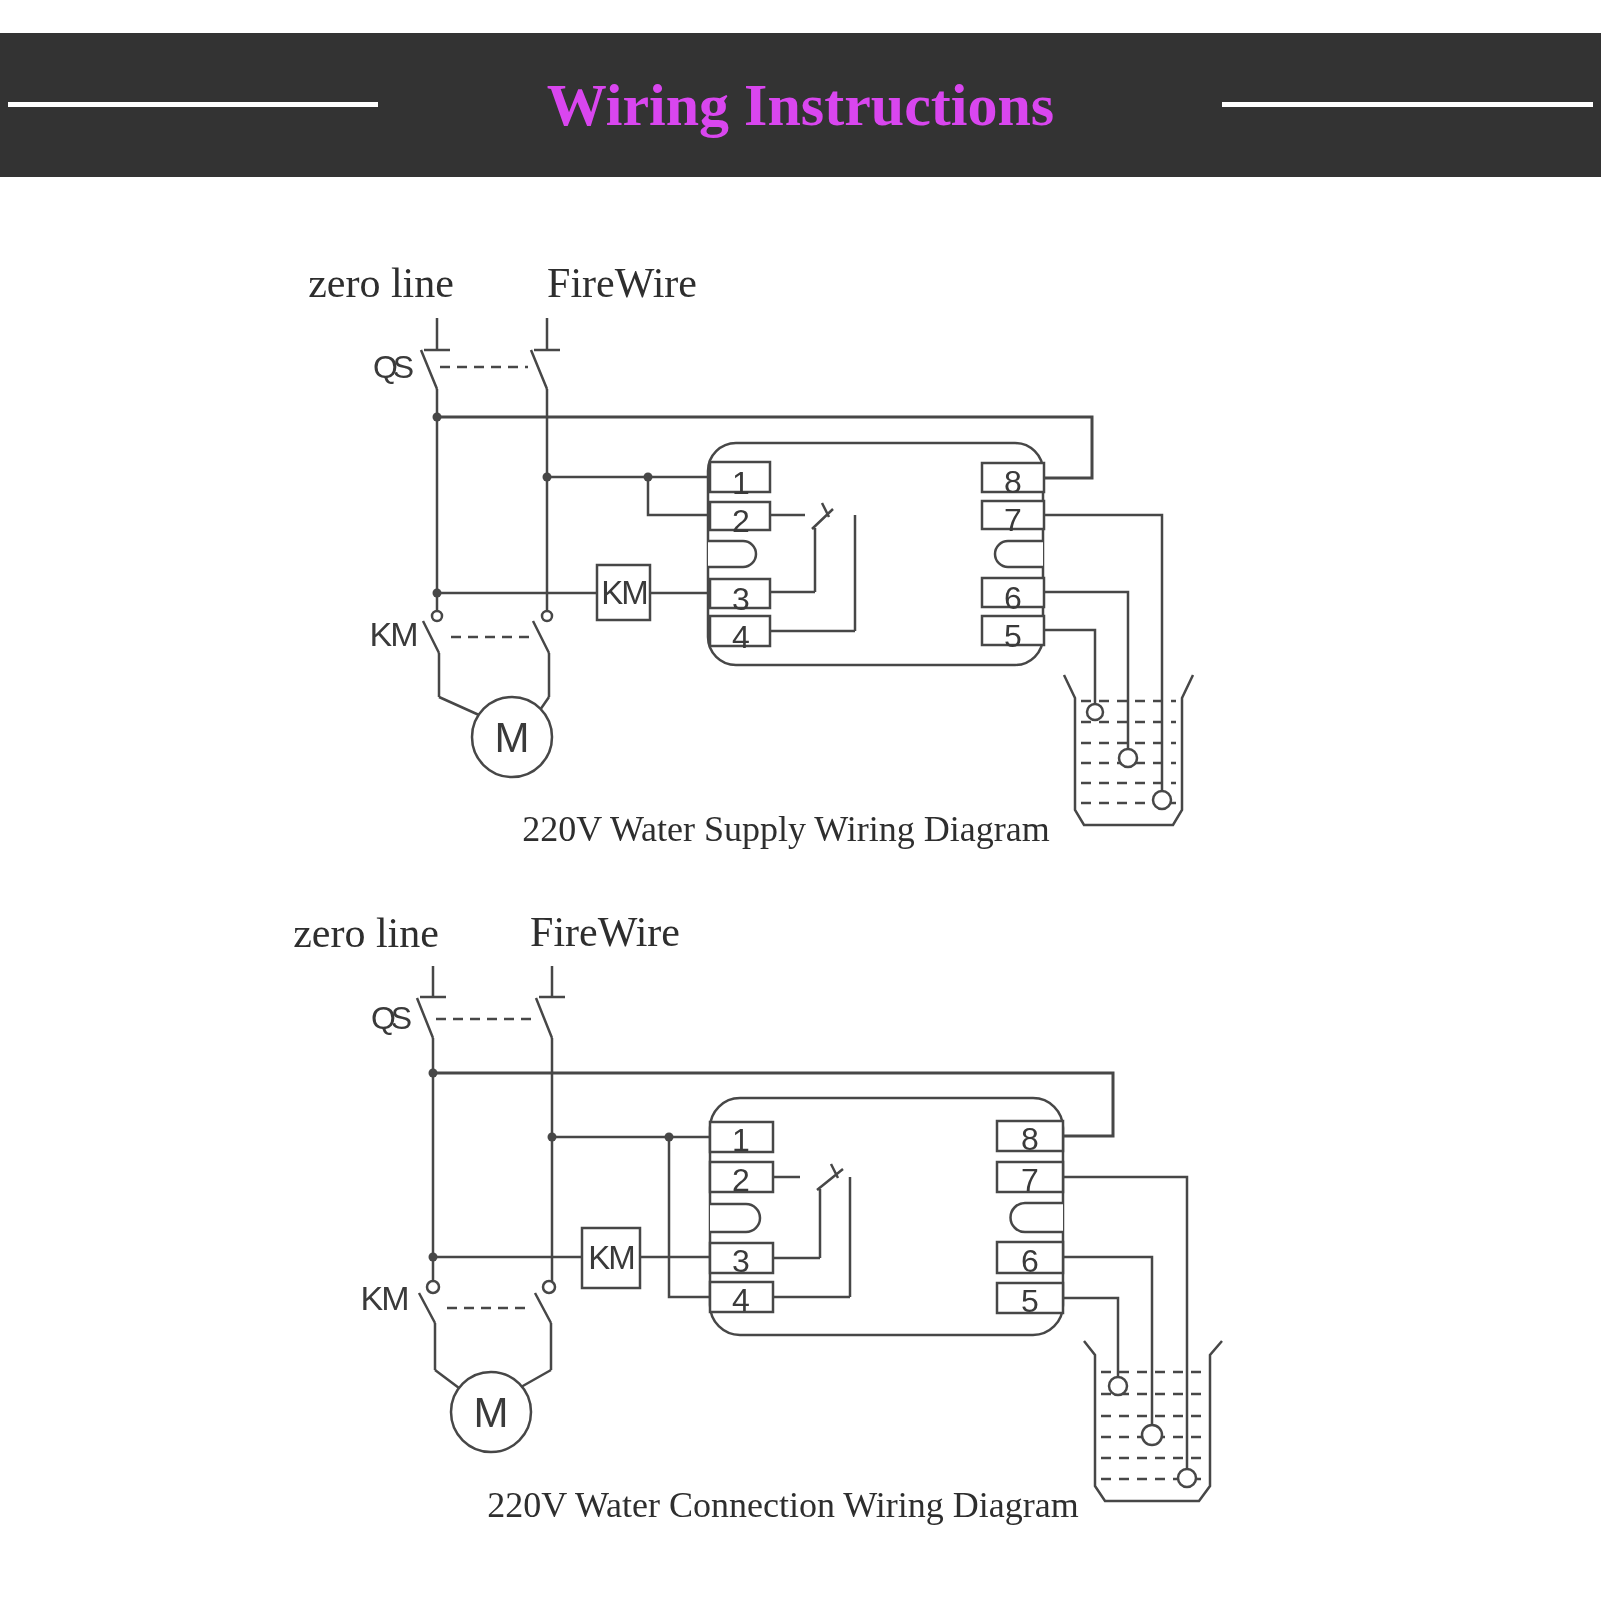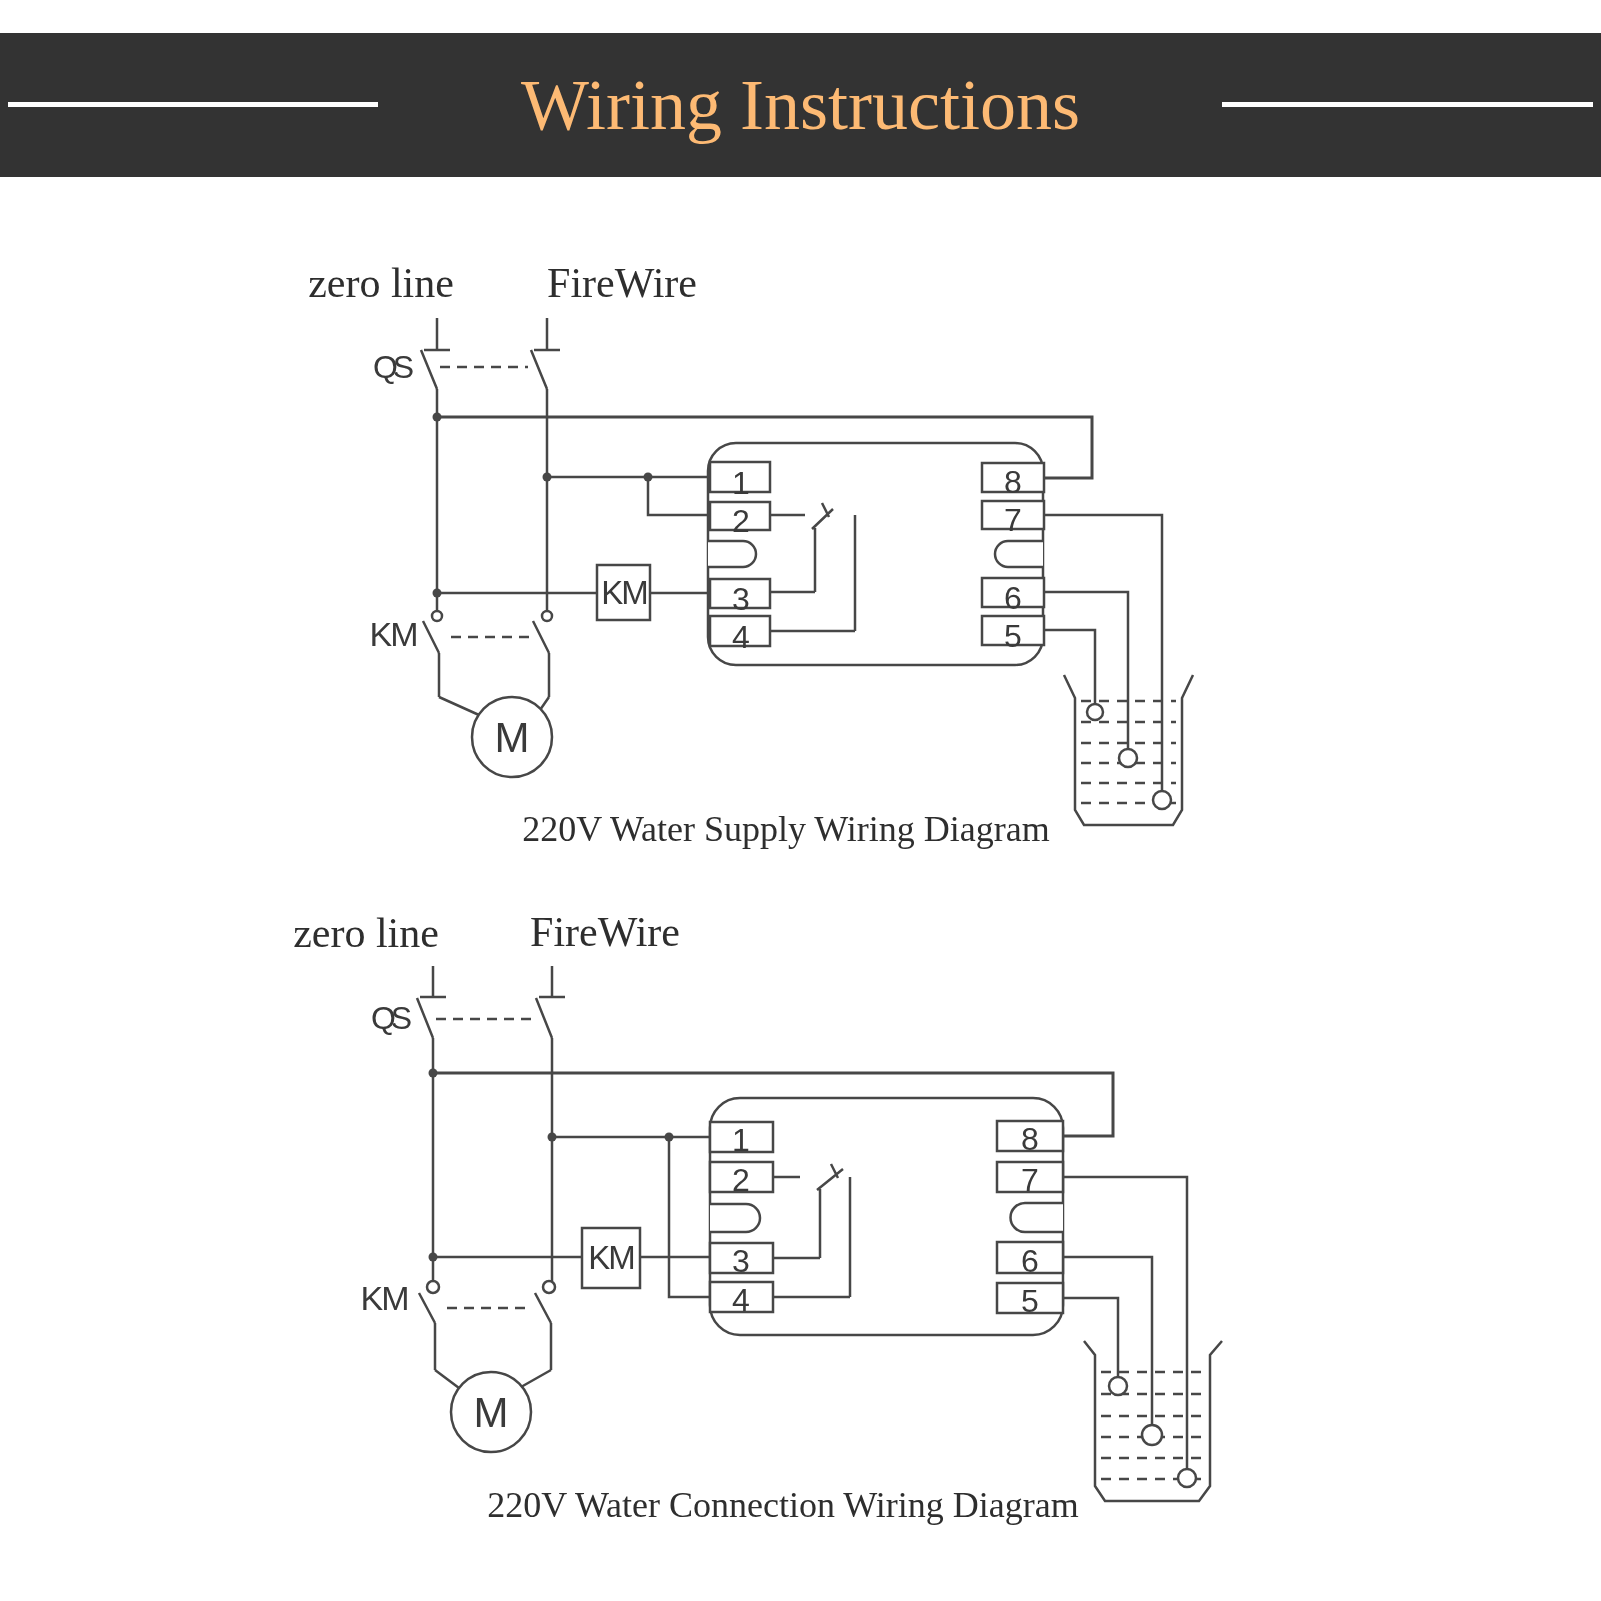--- a/index.html
+++ b/index.html
@@ -3,22 +3,22 @@
 <meta charset="utf-8">
 <style>
   html,body{margin:0;padding:0;background:#ffffff;}
   .page{position:relative;width:1601px;height:1601px;background:#ffffff;overflow:hidden;
         font-family:"Liberation Sans",sans-serif;}
   .banner{position:absolute;left:0;top:33px;width:1601px;height:144px;background:#333333;
           display:flex;align-items:center;justify-content:center;}
   .banner .rule{position:absolute;top:69px;height:5px;background:#ffffff;}
   .rule-l{left:8px;width:370px;}
   .rule-r{left:1222px;width:371px;}
-  .title{color:#fdba74;font-family:"Liberation Serif","DejaVu Serif",serif;
-         font-weight:normal;font-size:72px;letter-spacing:0px;white-space:nowrap;}
+  .title{color:#d946ef;font-family:"Liberation Serif","DejaVu Serif",serif;
+         font-weight:bold;font-size:60px;letter-spacing:0px;white-space:nowrap;}
   svg{position:absolute;left:0;top:0;}
   svg path,svg rect,svg circle{stroke:#474747;stroke-width:2.5;fill:none;}
   .fw{fill:#ffffff;}
   .dot{fill:#474747;stroke:none;}
   .dash{stroke-dasharray:10 7;}
   .dashw{stroke-dasharray:10 8;}
   .thick{stroke-width:3;}
   svg text{stroke:none;fill:#3a3a3a;font-family:"Liberation Sans",sans-serif;}
   .ser{font-family:"Liberation Serif","DejaVu Serif",serif;fill:#2e2e2e;}
   .f42{font-size:42px;}

